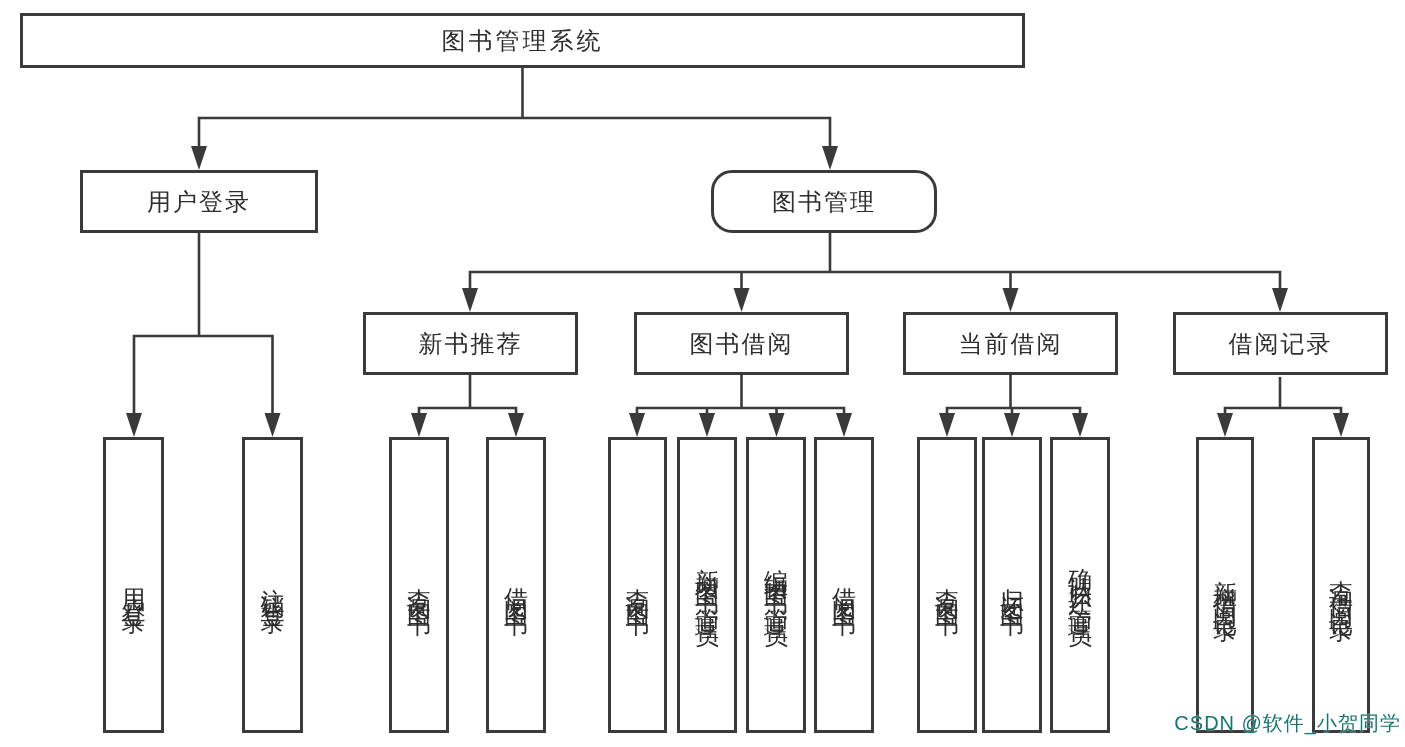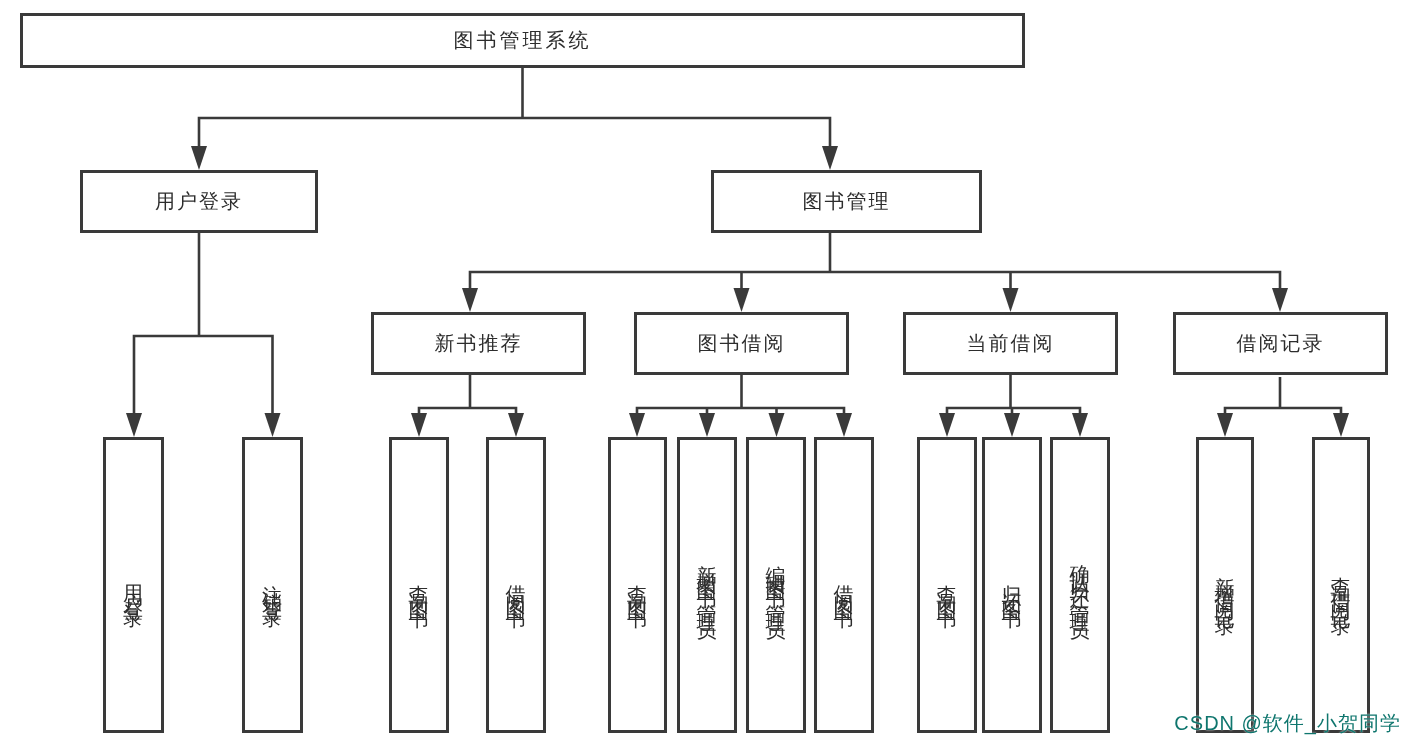--- a/index.html
+++ b/index.html
@@ -24,21 +24,21 @@
   }
   .node {
     position: absolute;
     box-sizing: border-box;
     background: #ffffff;
     border: 3px solid #3a3a3a;
     display: flex;
     align-items: center;
     justify-content: center;
     color: #2d2d2d;
-    font-size: 20px;
+    font-size: 24px;
     z-index: 1;
   }
   .node.h {
     letter-spacing: 2px;
     white-space: nowrap;
   }
   .node.root {
     left: 20px; top: 13px; width: 1005px; height: 55px;
     letter-spacing: 3px;
   }
@@ -125,25 +125,25 @@
     </g>
   </svg>
 
   <div class="node root h">
     <span>图书管理系统</span>
   </div>
 
   <div class="node h" style="left:80px; top:170px; width:238px; height:63px;">
     <span>用户登录</span>
   </div>
-  <div class="node h" style="left:711px; top:170px; width:271px; height:63px;">
+  <div class="node h" style="left:711px; top:170px; width:226px; height:63px;border-radius:21px;">
     <span>图书管理</span>
   </div>
 
-  <div class="node h" style="left:363px; top:312px; width:215px; height:63px;margin-left:8px;">
+  <div class="node h" style="left:363px; top:312px; width:215px; height:63px;">
     <span>新书推荐</span>
   </div>
   <div class="node h" style="left:903px; top:312px; width:215px; height:63px;">
     <span>当前借阅</span>
   </div>
   <div class="node h" style="left:634px; top:312px; width:215px; height:63px;">
     <span>图书借阅</span>
   </div>
   <div class="node h" style="left:1173px; top:312px; width:215px; height:63px;">
     <span>借阅记录</span>

